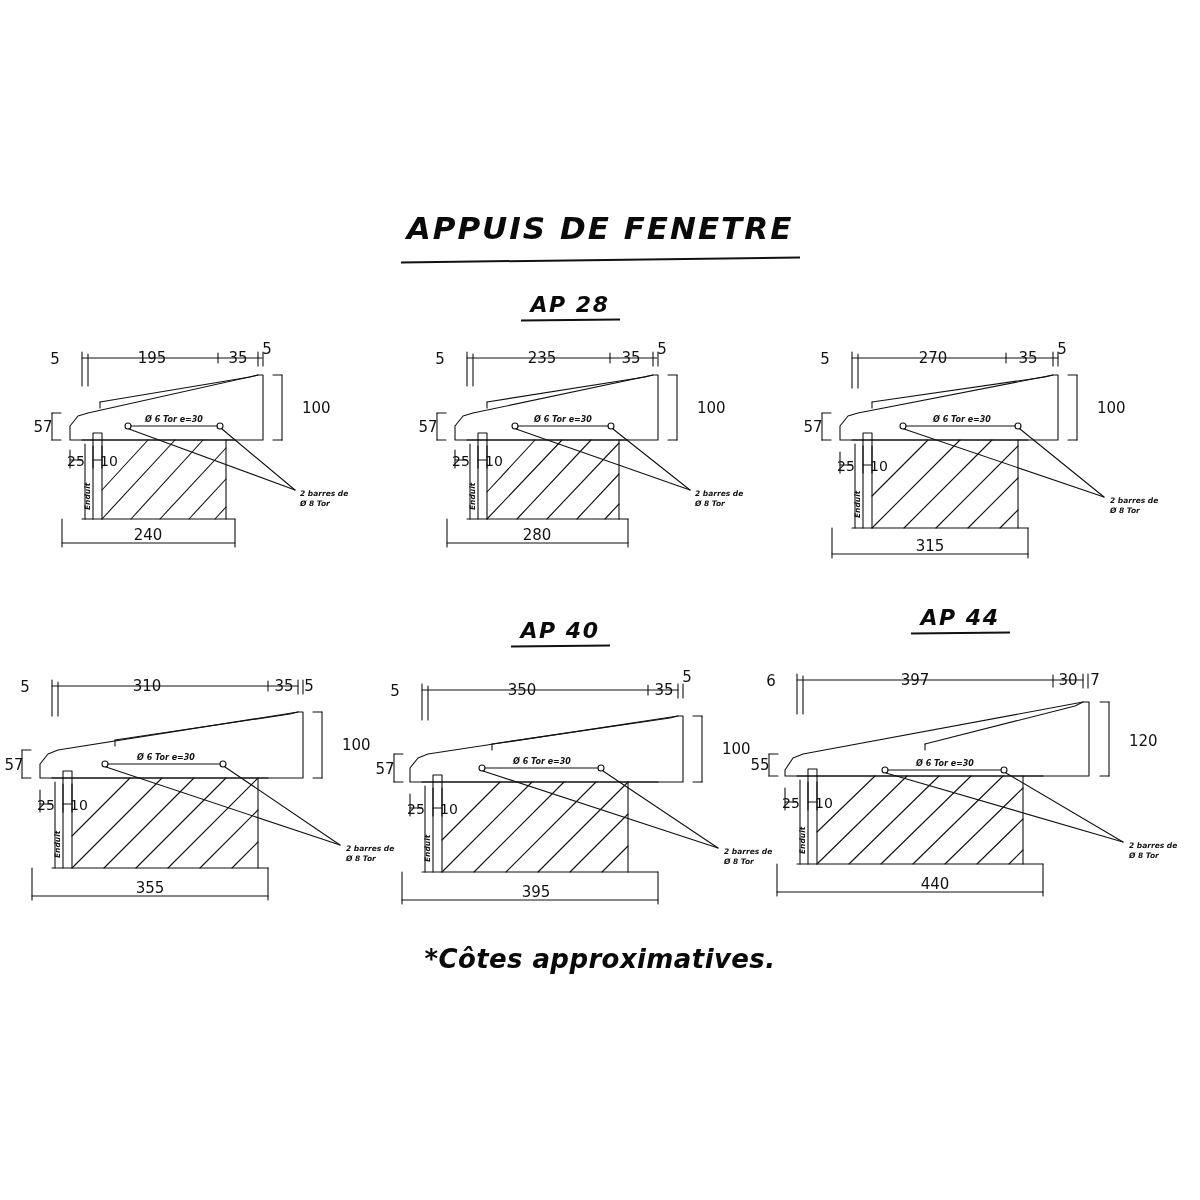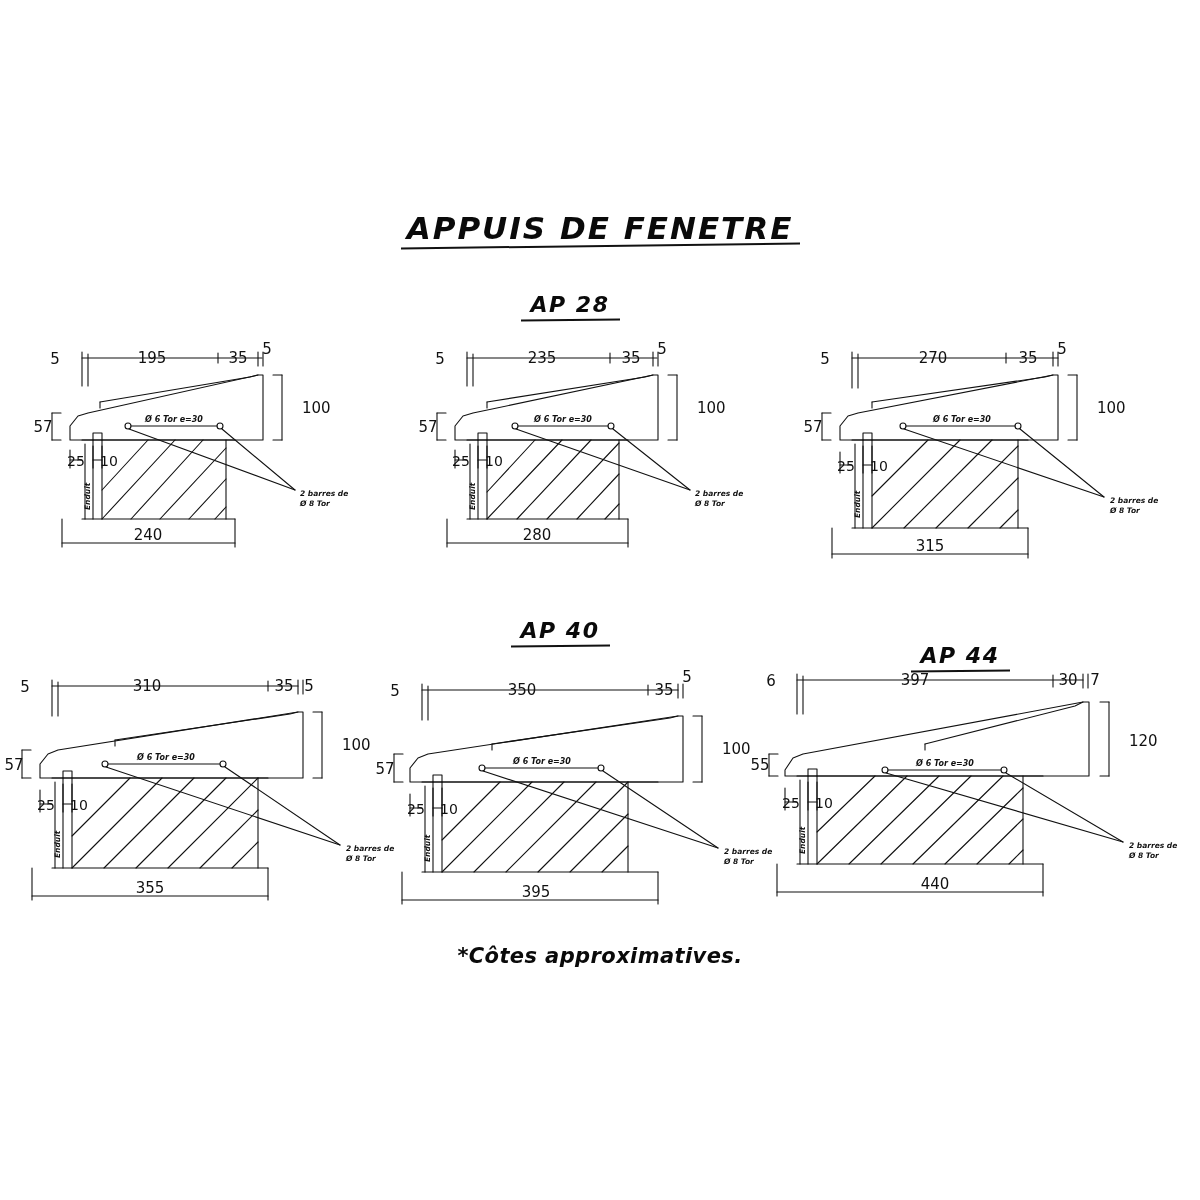--- a/index.html
+++ b/index.html
@@ -11,21 +11,21 @@
   }
   .sheet{position:absolute;inset:0;}
 
   
   .main-title{
     position:absolute;left:0;right:0;top:210px;text-align:center;
     font-family:"DejaVu Sans", sans-serif;
     font-style:italic;font-weight:bold;font-size:31px;letter-spacing:2px;
     color:#0a0a0a;
   }
-  .main-title .tt{display:inline-block;position:relative;padding:0 6px 1px 6px;}
+  .main-title .tt{display:inline-block;position:relative;padding:0 6px 15px 6px;}
   .main-title .tt::after{
     content:"";position:absolute;left:0;right:0;bottom:0;height:2px;background:#111;
     transform:rotate(-0.7deg);
   }
 
   .fig-title{
     position:absolute;text-align:center;
     font-family:"DejaVu Sans", sans-serif;
     font-style:italic;font-weight:bold;font-size:22px;letter-spacing:1.5px;
     white-space:nowrap;color:#0a0a0a;
@@ -33,21 +33,21 @@
   .fig-title .tt{display:inline-block;position:relative;padding:0 10px 4px 10px;}
   .fig-title .tt::after{
     content:"";position:absolute;left:0;right:0;bottom:0;height:1.6px;background:#111;
     transform:rotate(-0.5deg);
   }
   .fig-title sup{font-size:12px;vertical-align:super;}
 
   .footnote{
     position:absolute;left:0;right:0;top:944px;text-align:center;
     font-family:"DejaVu Sans", sans-serif;
-    font-style:italic;font-weight:bold;font-size:21px;letter-spacing:0.4px;
+    font-style:italic;font-weight:bold;font-size:26px;letter-spacing:0.4px;
     color:#0a0a0a;
   }
 
   
   .figure{position:absolute;}
   .figure svg{display:block;overflow:visible;}
 
   
   text{font-family:"DejaVu Sans", sans-serif;fill:#111;}
   .dimtxt{font-size:15px;}
@@ -66,21 +66,21 @@
   <div class="main-title">
     <span class="tt">APPUIS DE FENETRE</span>
   </div>
 
   <div class="fig-title" style="left:430px;top:292px;width:280px;">
     <span class="tt"><span>AP 28</span></span>
   </div>
   <div class="fig-title" style="left:420px;top:618px;width:280px;">
     <span class="tt"><span>AP 40</span></span>
   </div>
-  <div class="fig-title" style="left:820px;top:605px;width:280px;margin-top:38px;">
+  <div class="fig-title" style="left:820px;top:605px;width:280px;">
     <span class="tt"><span>AP 44</span></span>
   </div>
 
   <div class="figure" style="left:30px;top:340px;">
     <svg width="360" height="230" viewBox="0 0 360 230">
       <g fill="none" stroke="#111" stroke-width="1.1" stroke-linejoin="round" stroke-linecap="round">
 
         <line x1="52" y1="18" x2="232" y2="18"></line>
         <line x1="52" y1="12" x2="52" y2="46"></line>
         <line x1="58" y1="14" x2="58" y2="46"></line>

